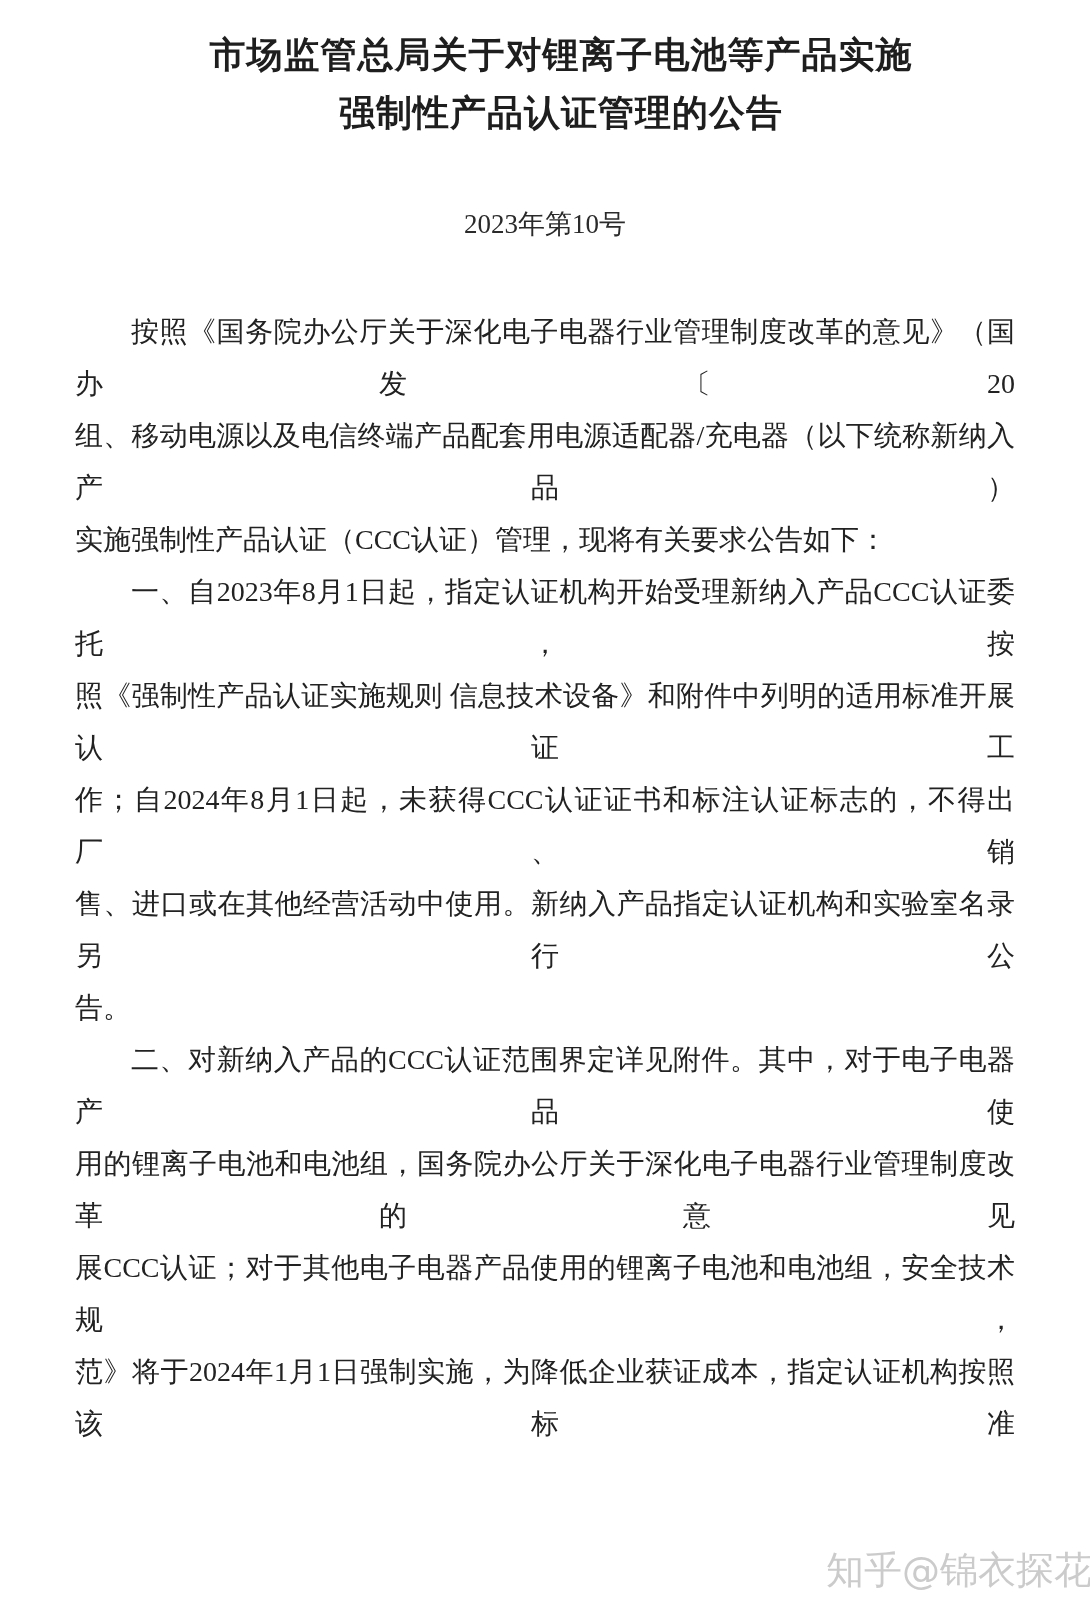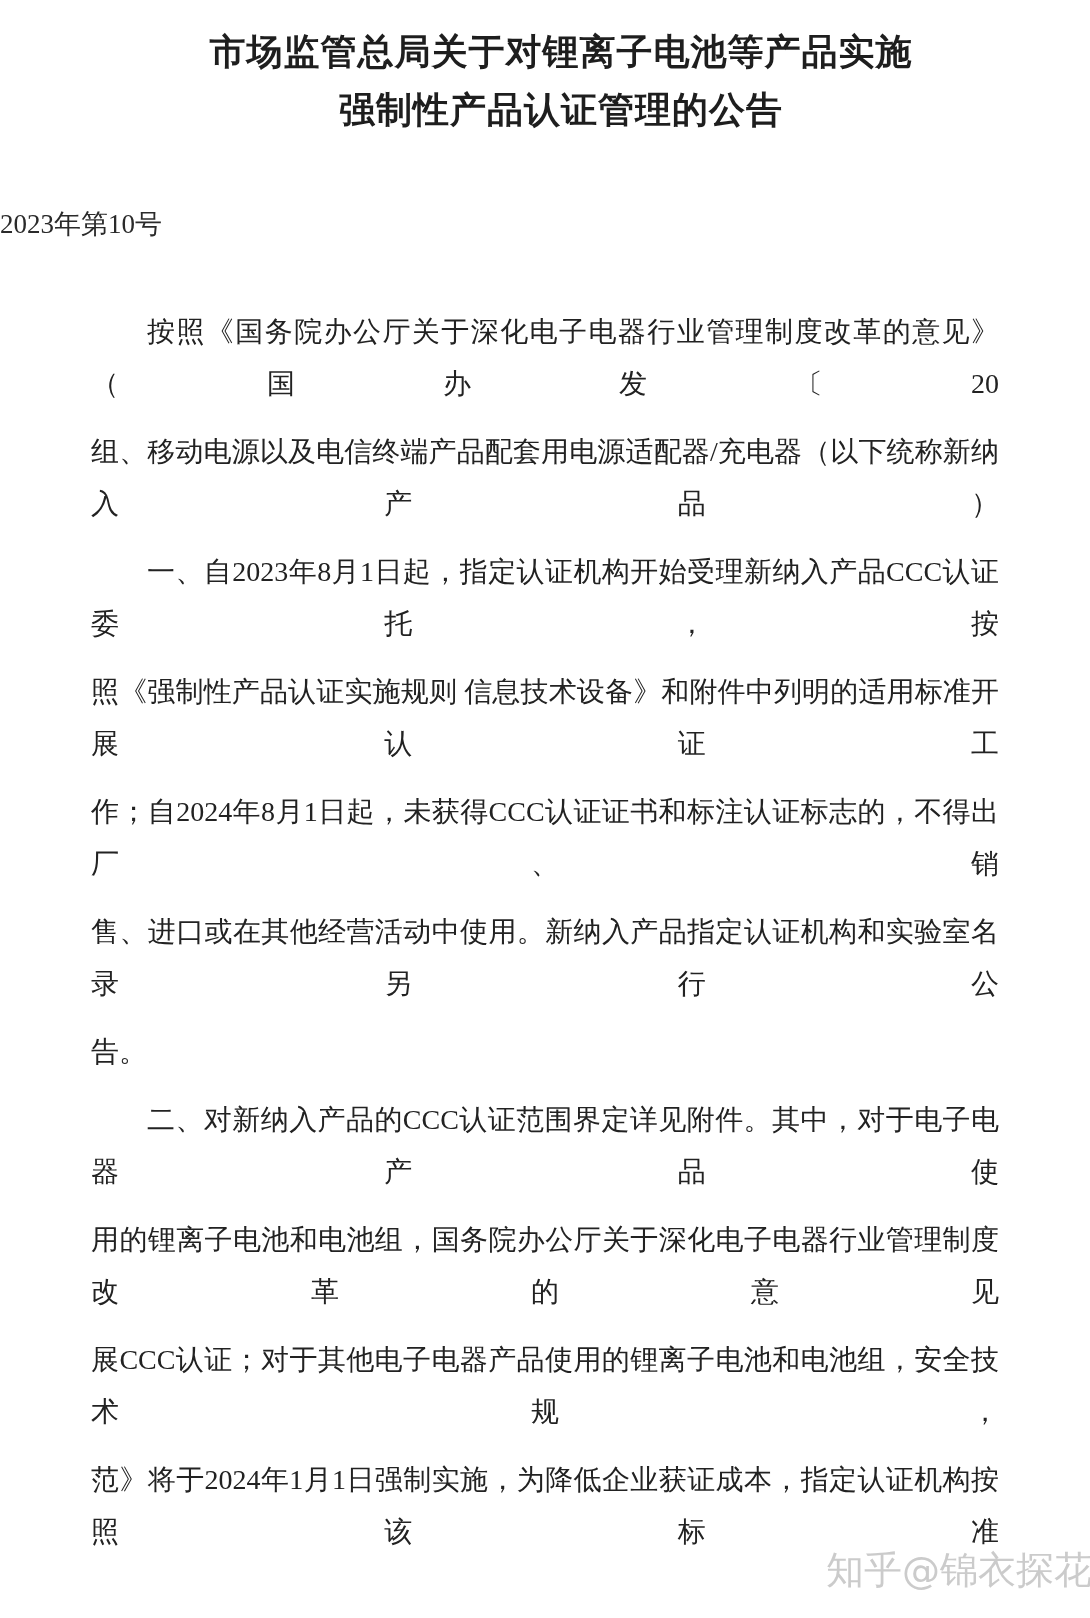--- a/index.html
+++ b/index.html
@@ -17,43 +17,44 @@
     width:1090px;
     height:1618px;
     margin:0 auto;
     background:var(--page);
     color:var(--ink);
     overflow:hidden;
   }
   .title-block{
     margin-top:26px;
     text-align:center;
-    font-family:Liberation Mono, monospace;
+    font-family:Liberation Sans, sans-serif;
     font-weight:bold;
     font-size:36px;
     line-height:58px;
     color:#1e1e1e;
     letter-spacing:1px;
     padding-left:32px;
   }
   .doc-number{
     margin-top:56px;
+    text-align:center;
     font-size:27px;
     line-height:52px;
     color:#2a2a2a;
   }
   .body-block{
     margin-top:56px;
     padding:0 75px;
     font-size:28px;
     line-height:52px;
     color:#222222;
   }
   .line{
-    margin:16px;
+    margin:0;
     white-space:nowrap;
   }
   .line.fill{
     white-space:normal;
     text-align:justify;
     text-align-last:justify;
   }
   .line.indent{
     text-indent:56px;
   }
@@ -80,20 +81,21 @@
     <div class="title-line">市场监管总局关于对锂离子电池等产品实施</div>
     <div class="title-line">强制性产品认证管理的公告</div>
   </div>
 
   <div class="doc-number">2023年第10号</div>
 
   <div class="body-block">
 
     <p class="line indent fill">按照《国务院办公厅关于深化电子电器行业管理制度改革的意见》（国办发〔20</p>
     <p class="line fill">组、移动电源以及电信终端产品配套用电源适配器/充电器（以下统称新纳入产品）</p>
+    <p class="line">实施强制性产品认证（CCC认证）管理，现将有关要求公告如下：</p>
 
     <p class="line indent fill">一、自2023年8月1日起，指定认证机构开始受理新纳入产品CCC认证委托，按</p>
     <p class="line fill">照《强制性产品认证实施规则 信息技术设备》和附件中列明的适用标准开展认证工</p>
     <p class="line fill">作；自2024年8月1日起，未获得CCC认证证书和标注认证标志的，不得出厂、销</p>
     <p class="line fill">售、进口或在其他经营活动中使用。新纳入产品指定认证机构和实验室名录另行公</p>
     <p class="line">告。</p>
 
     <p class="line indent fill">二、对新纳入产品的CCC认证范围界定详见附件。其中，对于电子电器产品使</p>
     <p class="line fill">用的锂离子电池和电池组，国务院办公厅关于深化电子电器行业管理制度改革的意见</p>
     <p class="line fill">展CCC认证；对于其他电子电器产品使用的锂离子电池和电池组，安全技术规，</p>

